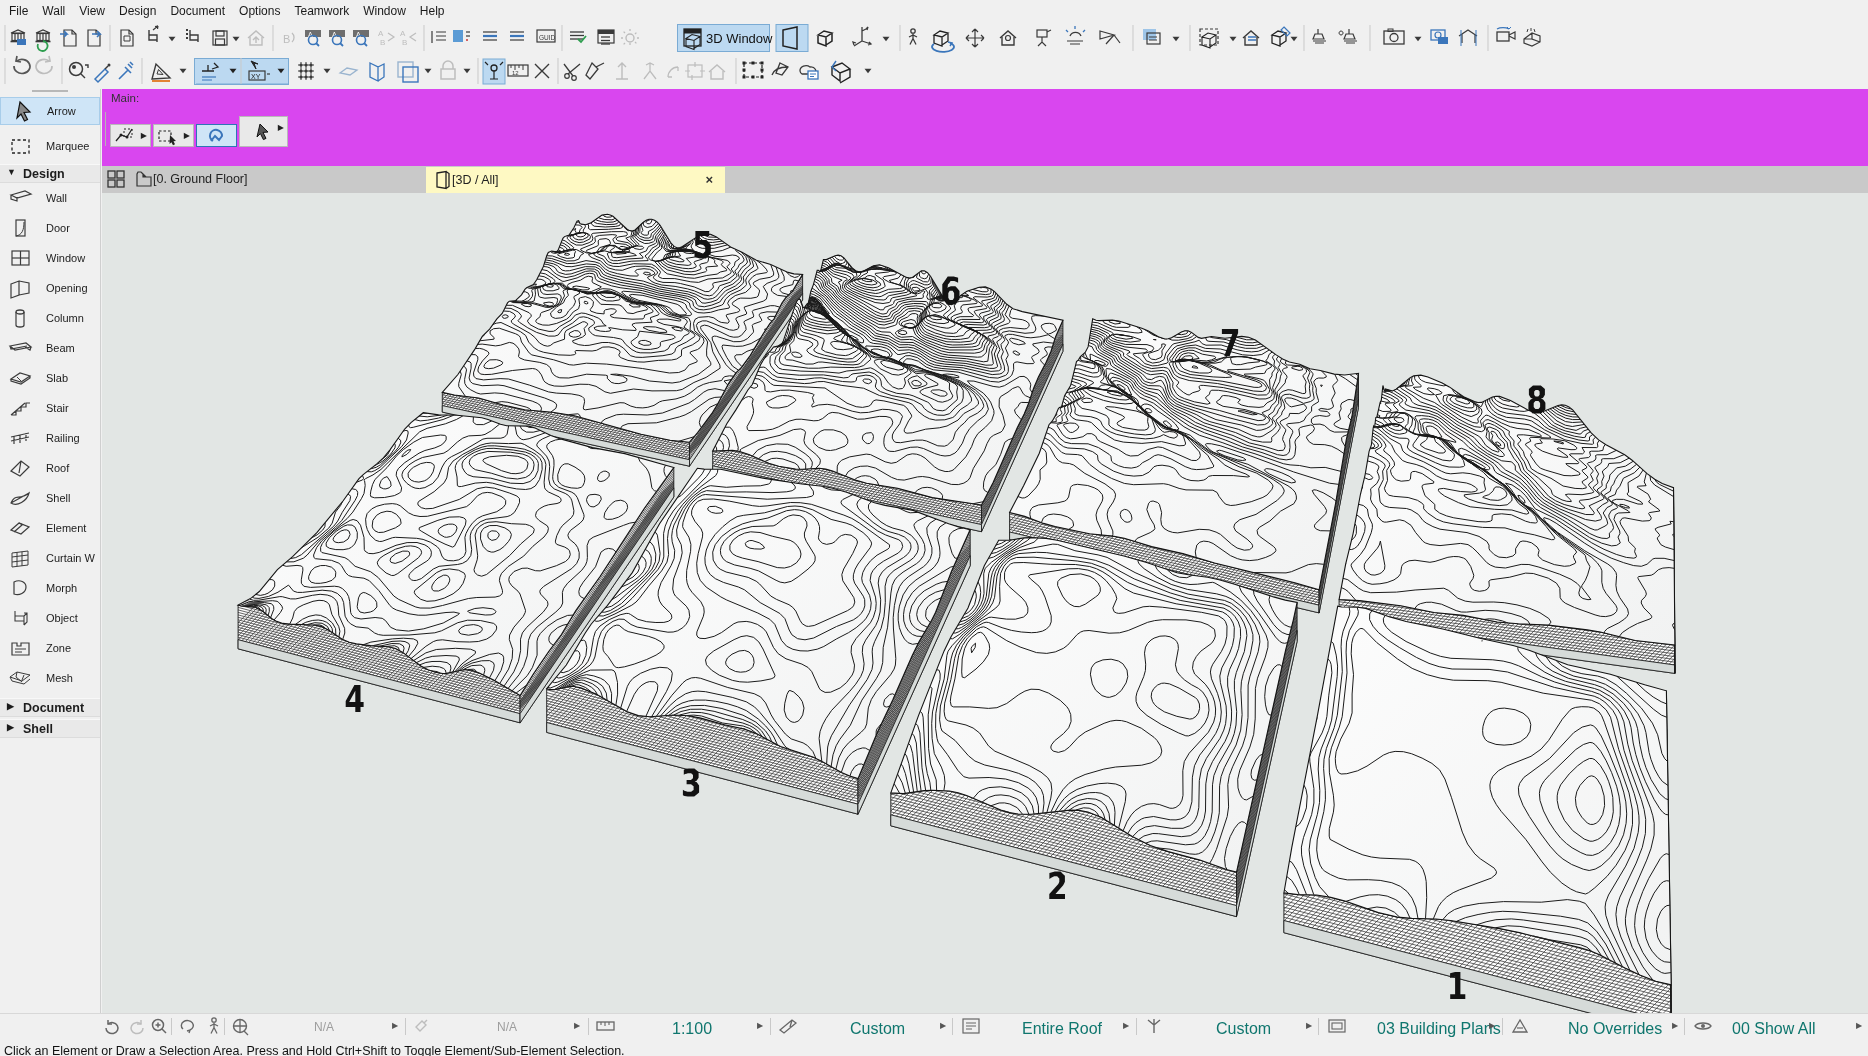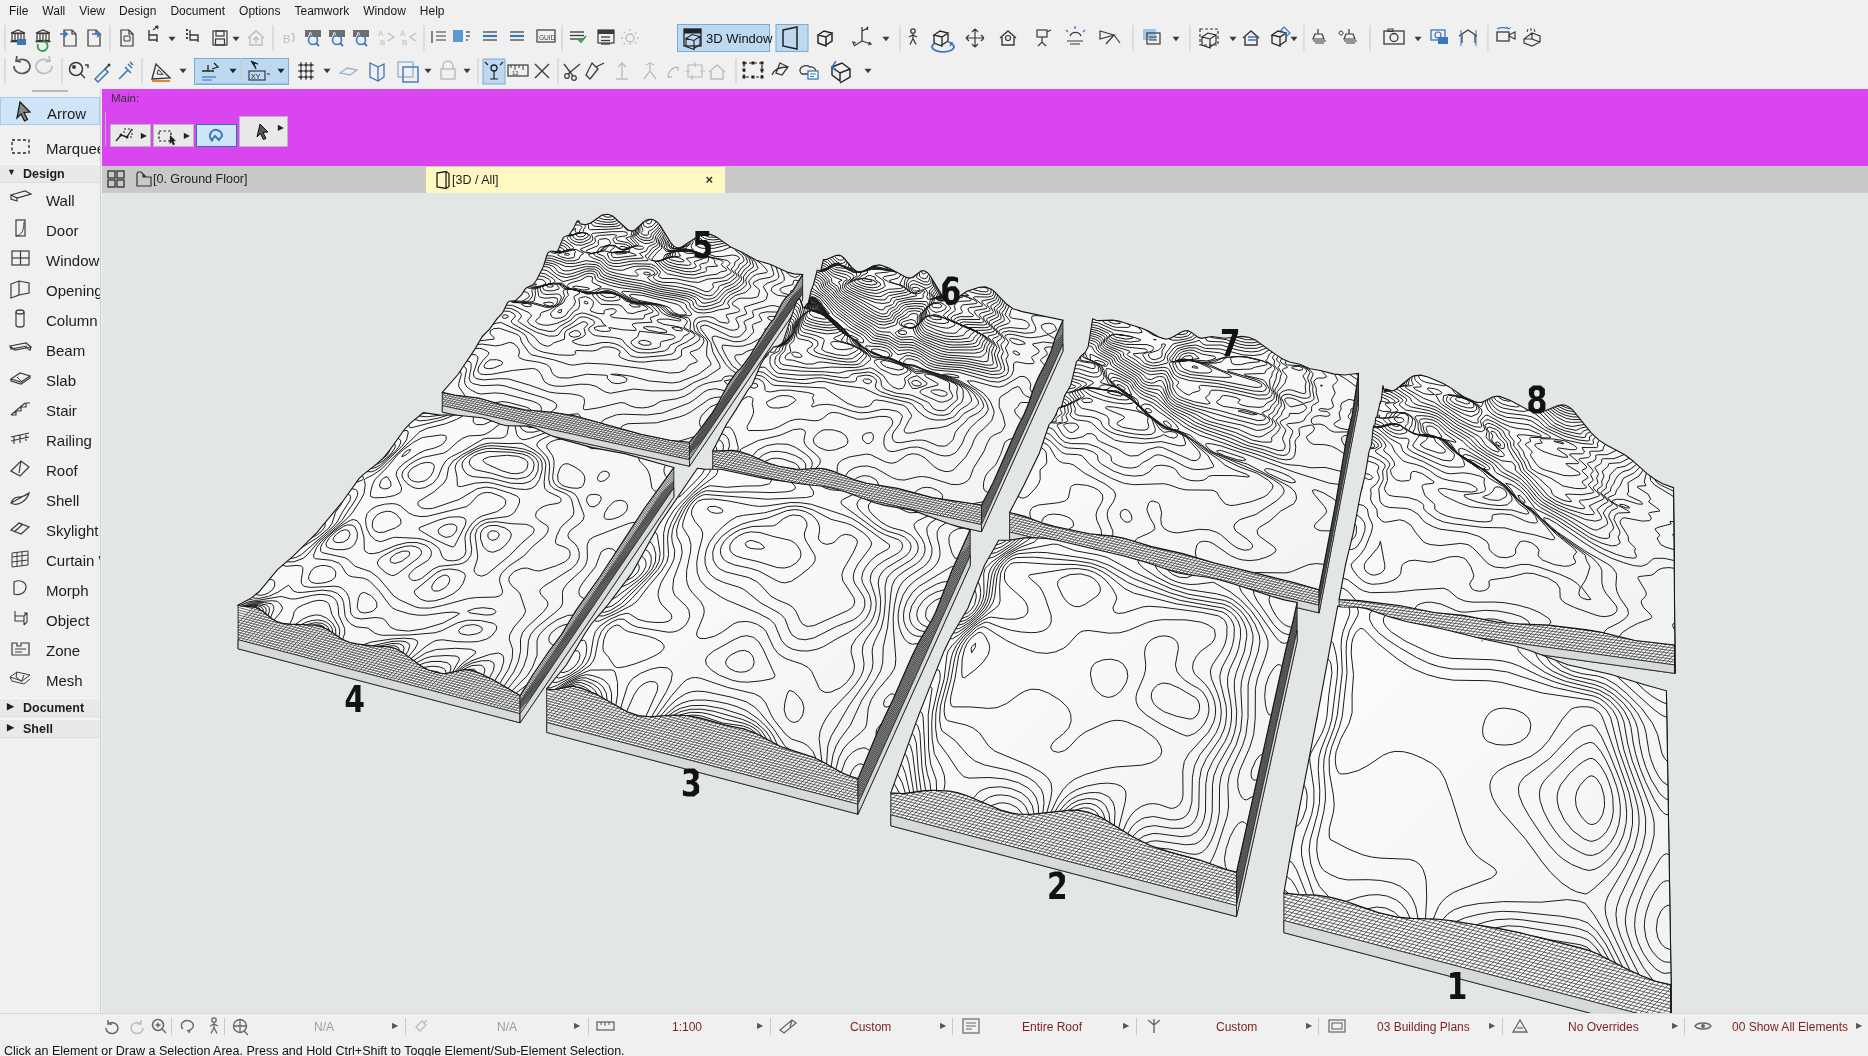--- a/index.html
+++ b/index.html
@@ -1,31 +1,31 @@
 <!DOCTYPE html>
 <html><head><meta charset="utf-8"><style>
 *{margin:0;padding:0;box-sizing:border-box}
 body{width:1868px;height:1056px;-webkit-font-smoothing:antialiased;font-family:"Liberation Sans",sans-serif;background:#f0f0f0;overflow:hidden;position:relative}
 .menubar{position:absolute;left:0;top:0;width:1868px;height:21px;background:#f0f0f0;font-size:12px;color:#1a1a1a;white-space:nowrap;padding-left:2px}
 .menubar span{display:inline-block;padding:4px 7px 0 7px}
 .tbar{position:absolute;left:0;top:21px;width:1868px;height:68px;background:#f0f0f0}
 .sidebar{position:absolute;left:0;top:89px;width:101px;height:924px;background:#f0f0f0;border-right:1px solid #cfcfcf;overflow:hidden}
 .srow{position:absolute;left:0;width:100px;height:30px}
-.srow .lbl{position:absolute;left:46px;top:8px;font-size:15px;color:#1c1c1c;white-space:nowrap}
+.srow .lbl{position:absolute;left:46px;top:8px;font-size:11px;color:#1c1c1c;white-space:nowrap}
 .srow svg{position:absolute;left:8px;top:3px}
 .shead{position:absolute;left:0;width:100px;height:19px;background:#e9e9e9;border-top:1px solid #f8f8f8;border-bottom:1px solid #dcdcdc;font-size:12.5px;font-weight:bold;color:#1c1c1c}
 .shead .lbl{position:absolute;left:23px;top:2px}
 .mainarea{position:absolute;left:102px;top:89px;width:1766px;height:77px;background:#d946ef}
 .tabstrip{position:absolute;left:102px;top:166px;width:1766px;height:27px;background:#c9c9c9}
 .tab{position:absolute;left:324px;top:1px;width:299px;height:26px;background:#fef9c3;font-size:12.5px;color:#222}
 .canvas{position:absolute;left:102px;top:193px;width:1766px;height:820px;background:#e2e6e4}
 .statusbar{position:absolute;left:0;top:1013px;width:1868px;height:25px;background:#f0f0f0;border-top:1px solid #d8d8d8}
 .msgline{position:absolute;left:0;top:1038px;width:1868px;height:18px;background:#f0f0f0;font-size:12.5px;color:#111}
 .sep{position:absolute;top:4px;width:1px;height:17px;background:#c9c9c9}
-.sbtxt{position:absolute;top:6px;font-size:12px;color:#7f1d1d}
+.sbtxt{position:absolute;top:6px;font-size:16px;color:#0f766e}
 .sbna{position:absolute;top:6px;font-size:12px;color:#9d9d9d}
 </style></head><body>
 <div class="menubar"><span>File</span><span>Wall</span><span>View</span><span>Design</span><span>Document</span><span>Options</span><span>Teamwork</span><span>Window</span><span>Help</span></div>
 <div class="tbar"><svg width="1868" height="68" viewBox="0 0 1868 68">
       <line x1="5" y1="4" x2="5" y2="30" stroke="#c9c9c9" stroke-width="1"></line>
       <path d="M11 12L18 9L25 12Z" fill="none" stroke="#3a3a3a" stroke-width="1.2"></path>
       <rect x="12" y="12.5" width="12" height="7" fill="none" stroke="#3a3a3a" stroke-width="1.2"></rect>
       <line x1="15" y1="13" x2="15" y2="19" stroke="#3a3a3a" stroke-width="1.2"></line>
       <line x1="18" y1="13" x2="18" y2="19" stroke="#3a3a3a" stroke-width="1.2"></line>
       <line x1="21" y1="13" x2="21" y2="19" stroke="#3a3a3a" stroke-width="1.2"></line>
@@ -348,21 +348,21 @@
       <svg width="26" height="24" viewBox="0 0 26 24">
         <path d="M3 16c4-10 8-2 18-10-2 8-12 14-18 10z M3 16L21 6" fill="none" stroke="#3c3c3c" stroke-width="1.2"></path>
       </svg>
       <span class="lbl">Shell</span>
     </div>
     <div class="srow" style="top:425px">
       <svg width="26" height="24" viewBox="0 0 26 24">
         <path d="M3 13l8-7 10 4-8 7zM6 15l8-7" fill="none" stroke="#3c3c3c" stroke-width="1.2"></path>
         <path d="M11 6l4 2" fill="none" stroke="#3c3c3c" stroke-width="1.2"></path>
       </svg>
-      <span class="lbl">Skylight</span>
+      <span class="lbl">Element</span>
     </div>
     <div class="srow" style="top:455px">
       <svg width="26" height="24" viewBox="0 0 26 24">
         <path d="M4 6l16-2v14l-16 2z M9 5.3v14M14 4.8v14M4 10l16-2M4 15l16-2" fill="none" stroke="#3c3c3c" stroke-width="1"></path>
       </svg>
       <span class="lbl">Curtain W</span>
     </div>
     <div class="srow" style="top:485px">
       <svg width="26" height="24" viewBox="0 0 26 24">
         <path d="M6 5c6-3 12 0 12 5 0 6-7 9-12 7z M6 5v12" fill="none" stroke="#3c3c3c" stroke-width="1.2"></path>

